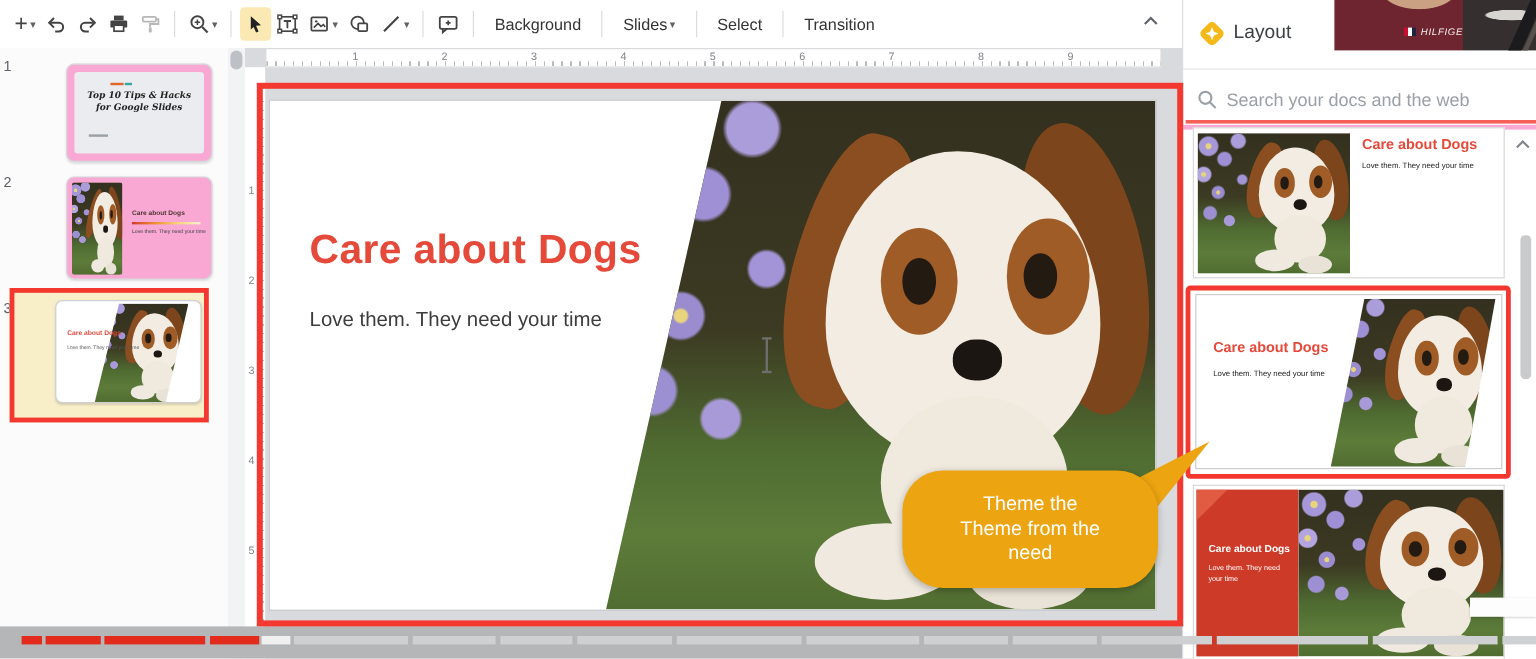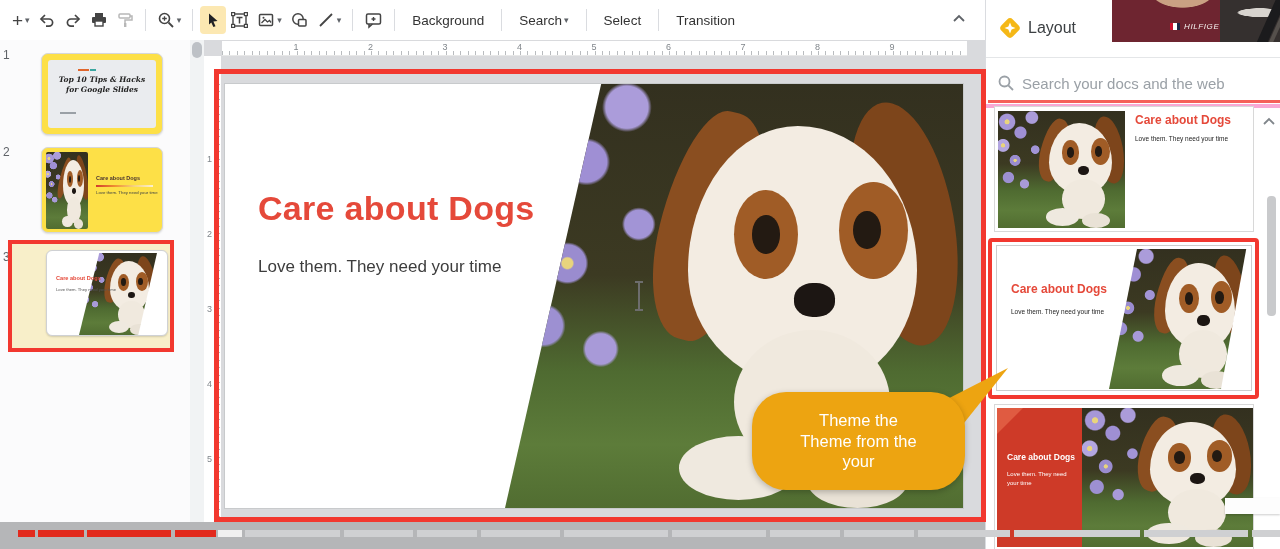--- a/index.html
+++ b/index.html
@@ -15,21 +15,21 @@
   .tb-sep{width:1px;height:22px;background:#dadce0;margin:0 7px}
   .tb-text{font-size:13.5px;color:#333;padding:0 10px;font-weight:400}
   .tb-active{background:#fce8b2}
   .tb-disabled{opacity:.38}
   .tb-collapse{position:absolute;right:18px;top:10px;color:#5f6368}
   .plus-glyph{font-size:19px;color:#444;font-weight:400;line-height:1}
 
   
   .filmstrip{position:absolute;left:0;top:40px;width:190px;height:482px;background:#fbfbfc;z-index:5}
   .slide-num{position:absolute;font-size:12px;color:#5f6368}
-  .thumb-card{position:absolute;left:41px;width:122px;background:#fde047;border:1px solid #d5d7da;border-radius:7px;box-shadow:0 1px 2px rgba(0,0,0,.12);overflow:hidden}
+  .thumb-card{position:absolute;left:55px;width:122px;background:#f9a8d4;border:1px solid #d5d7da;border-radius:7px;box-shadow:0 1px 2px rgba(0,0,0,.12);overflow:hidden}
   .t1-inner{position:absolute;left:6px;top:6px;right:6px;bottom:6px;background:#eaecef;border-radius:3px;overflow:hidden}
   .t1-dash{position:absolute;left:30px;top:9px;width:11px;height:2px;background:#e0662c}
   .t1-dash2{position:absolute;left:42px;top:9px;width:6px;height:2px;background:#3aa6a0}
   .t1-title{position:absolute;left:4px;right:4px;top:15px;text-align:center;font-family:"DejaVu Serif",serif;font-style:italic;font-weight:bold;font-size:7.5px;line-height:1.35;color:#222}
   .t1-sub{position:absolute;left:12px;top:52px;width:16px;height:2px;background:#9aa0a6}
   .t2-img{position:absolute;left:4px;top:4px;width:42px;height:77px;overflow:hidden;border-radius:2px}
   .t2-title{position:absolute;left:54px;top:27px;font-size:5.5px;font-weight:bold;color:#4a3531}
   .t2-grad{position:absolute;left:54px;top:37px;width:57px;height:2px;background:linear-gradient(90deg,#d23b2d,#ef8f31,#f6d37c,#fbf0cf)}
   .t2-sub{position:absolute;left:54px;top:42px;font-size:4.3px;color:#3c4043}
   .sel3{position:absolute;left:8px;top:240px;width:166px;height:112px;border:4px solid #f2382f;background:#f8efc9;z-index:6}
@@ -221,21 +221,21 @@
       <svg width="19" height="18" viewBox="0 0 19 18">
           <rect x="2.5" y="3" width="14" height="10" rx="1.5" fill="none" stroke="#444" stroke-width="1.5"></rect>
           <path d="M5 13 v3 l3.5 -3" fill="none" stroke="#444" stroke-width="1.5"></path>
           <path d="M7.5 8 h4 M9.5 6 v4" stroke="#444" stroke-width="1.4"></path>
         </svg>
     </div>
     <div class="tb-sep"></div>
     <div class="tb-btn tb-text">Background</div>
     <div class="tb-sep"></div>
     <div class="tb-btn tb-text">
-        <span>Search</span>
+        <span>Slides</span>
         <span class="tb-caret">▾</span>
       </div>
     <div class="tb-sep"></div>
     <div class="tb-btn tb-text">Select</div>
     <div class="tb-sep"></div>
     <div class="tb-btn tb-text">Transition</div>
     <div class="tb-collapse">
       <svg width="16" height="12" viewBox="0 0 16 12">
           <path d="M3 9 L8 4 L13 9" fill="none" stroke="#5f6368" stroke-width="1.8"></path>
         </svg>
@@ -446,21 +446,21 @@
   <div class="red-line-panel"></div>
   <div class="red-main"></div>
   <div class="red-theme"></div>
 
   <svg class="callout-tail" viewBox="0 0 115 85">
       <polygon points="20,55 108,10 52,80" fill="#eda411"></polygon>
     </svg>
   <div class="callout">
     <div>Theme the</div>
     <div>Theme from the</div>
-    <div>your</div>
+    <div>need</div>
   </div>
 
   <div class="webcam">
     <div class="arm"></div>
     <div class="shirt-flag"></div>
     <div class="shirt-text">HILFIGE</div>
   </div>
 
   <div class="progress" id="progress-bar">
       <div class="seg" style="left: 18px; width: 17px; background: rgb(226, 42, 29);"></div>

